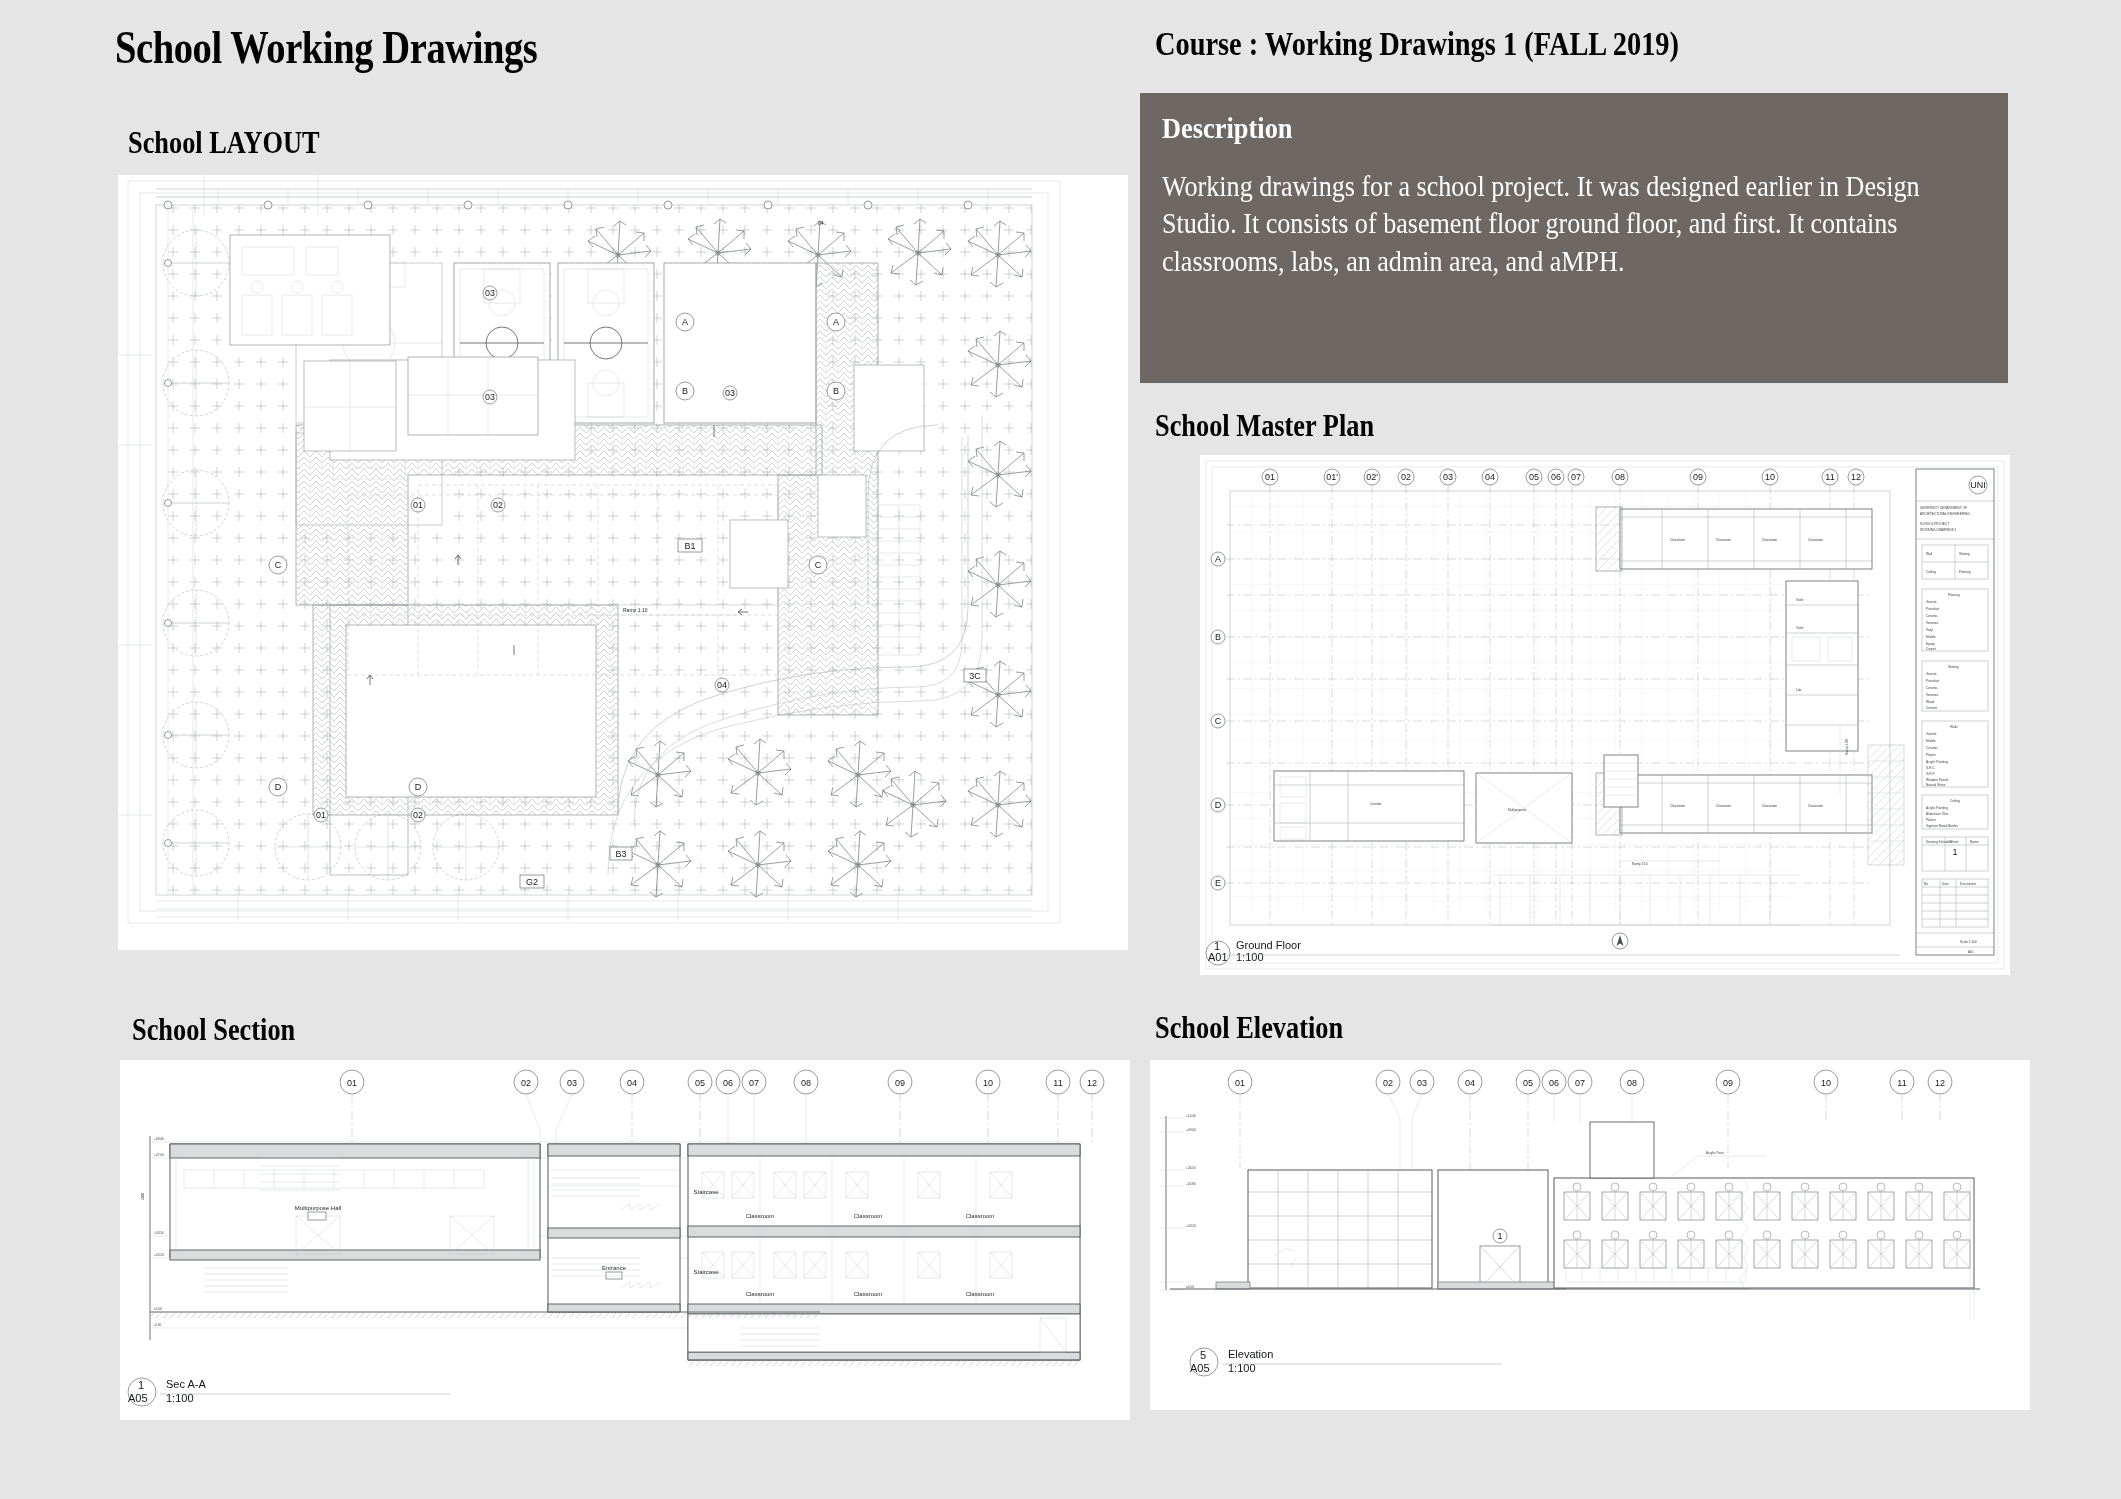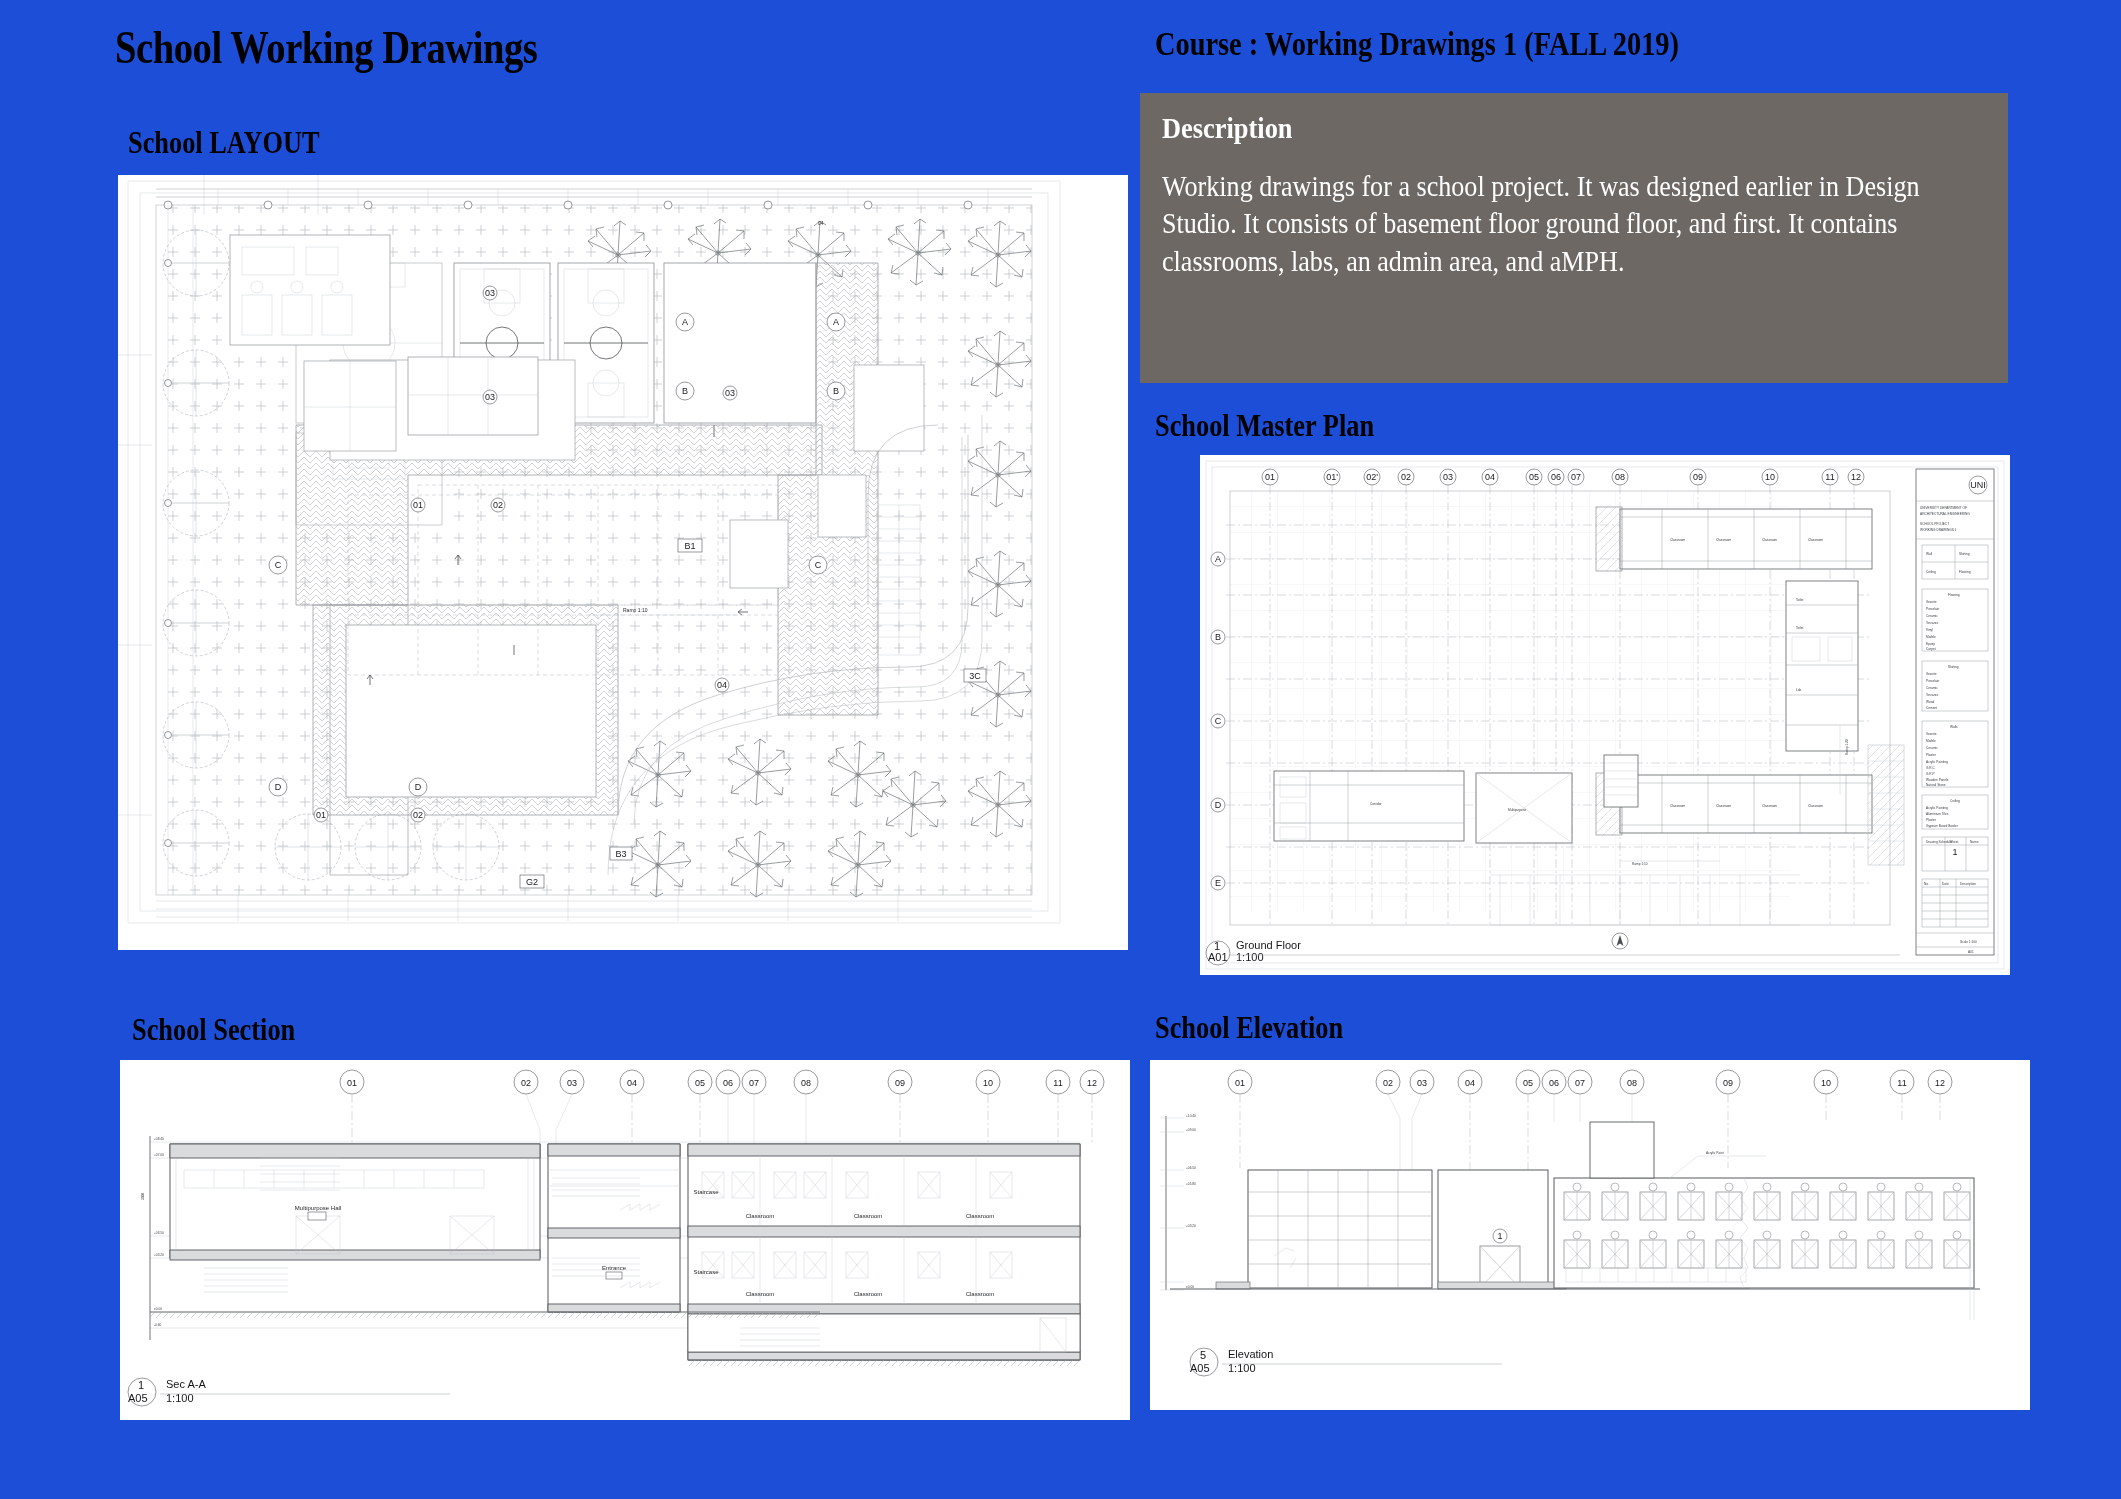--- a/index.html
+++ b/index.html
@@ -1,19 +1,19 @@
 <!DOCTYPE html>
 <html><head>
 <meta charset="utf-8">
 <style>
   html,body{margin:0;padding:0;background:#fff;}
   body{width:2121px;height:1499px;position:relative;overflow:hidden;
        font-family:"Liberation Serif",serif;color:#000;}
 
-  .board{position:absolute;inset:0;background:#1d4ed8;}
+  .board{position:absolute;inset:0;background:#e5e5e5;}
 
   
   .main-title{position:absolute;left:115px;top:20px;font-size:47px;font-weight:bold;
     letter-spacing:-0.5px;font-family:"Liberation Serif",serif;transform:scaleX(0.82);transform-origin:left top;white-space:nowrap;}
   .course-line{position:absolute;left:1155px;top:26px;font-size:33px;font-weight:bold;
     font-family:"Liberation Serif",serif;transform:scaleX(0.86);transform-origin:left top;white-space:nowrap;}
   .sec-head{position:absolute;font-size:31px;font-weight:bold;font-family:"Liberation Serif",serif;
     transform:scaleX(0.85);transform-origin:left top;white-space:nowrap;}
   #h-layout{left:128px;top:125px;}
   #h-master{left:1155px;top:408px;}

